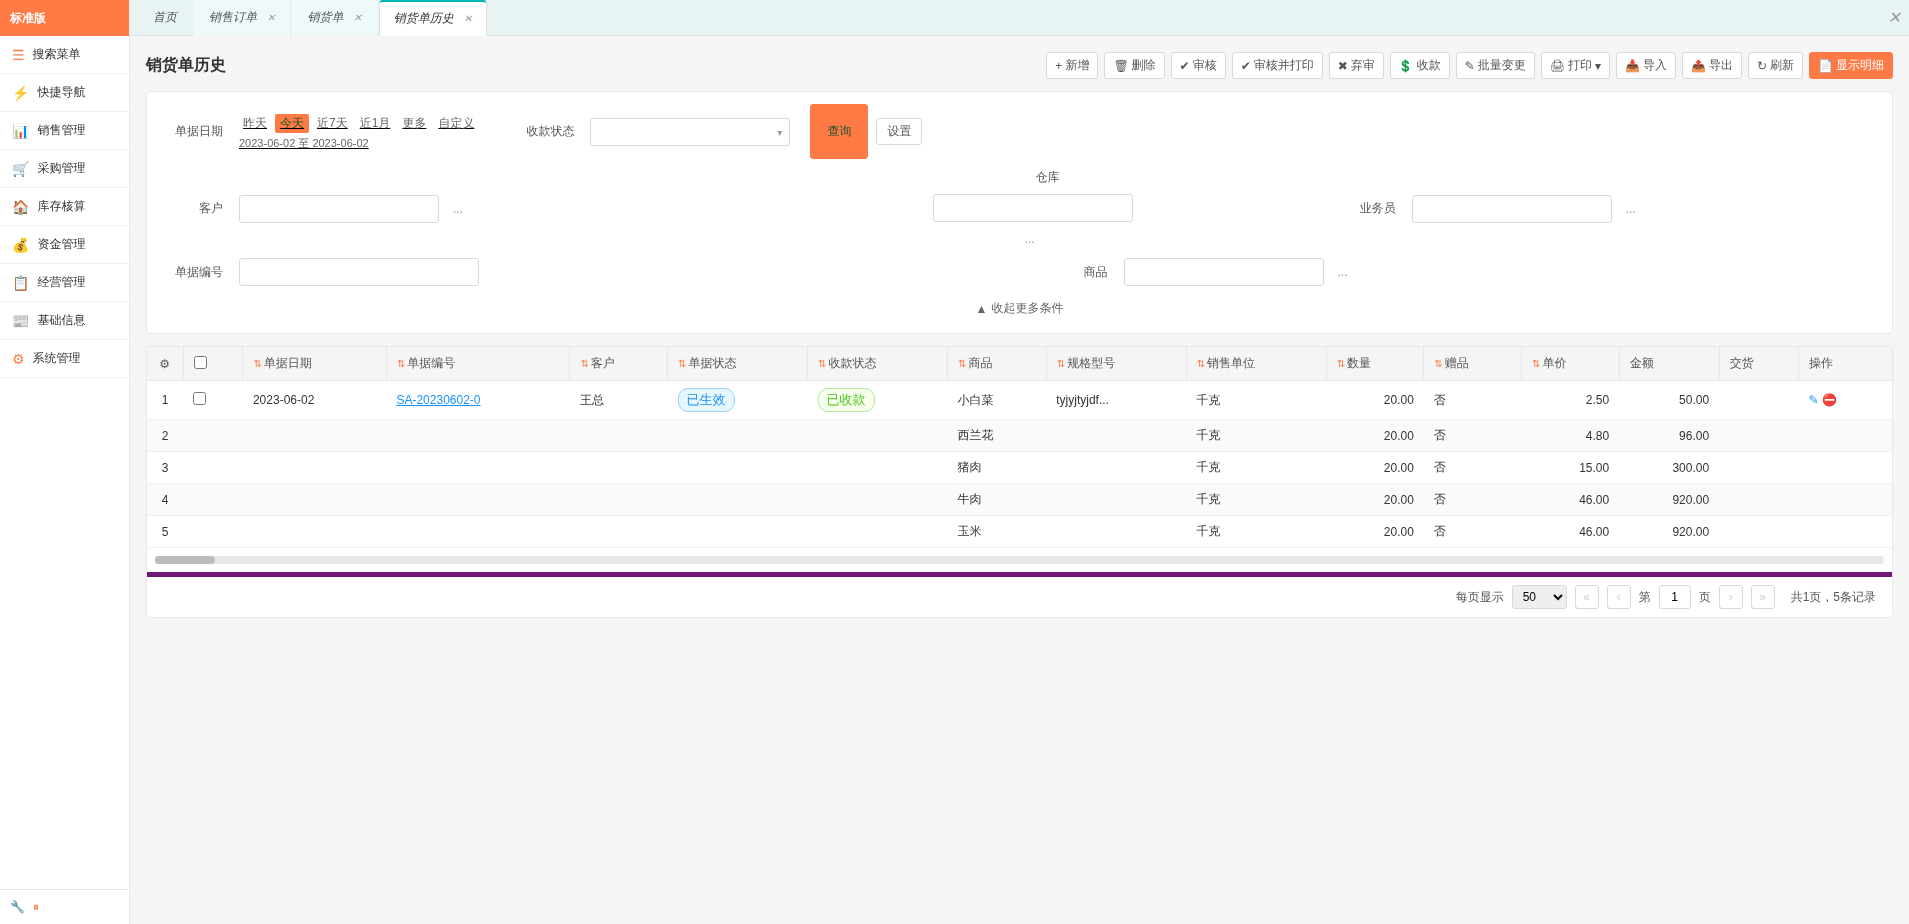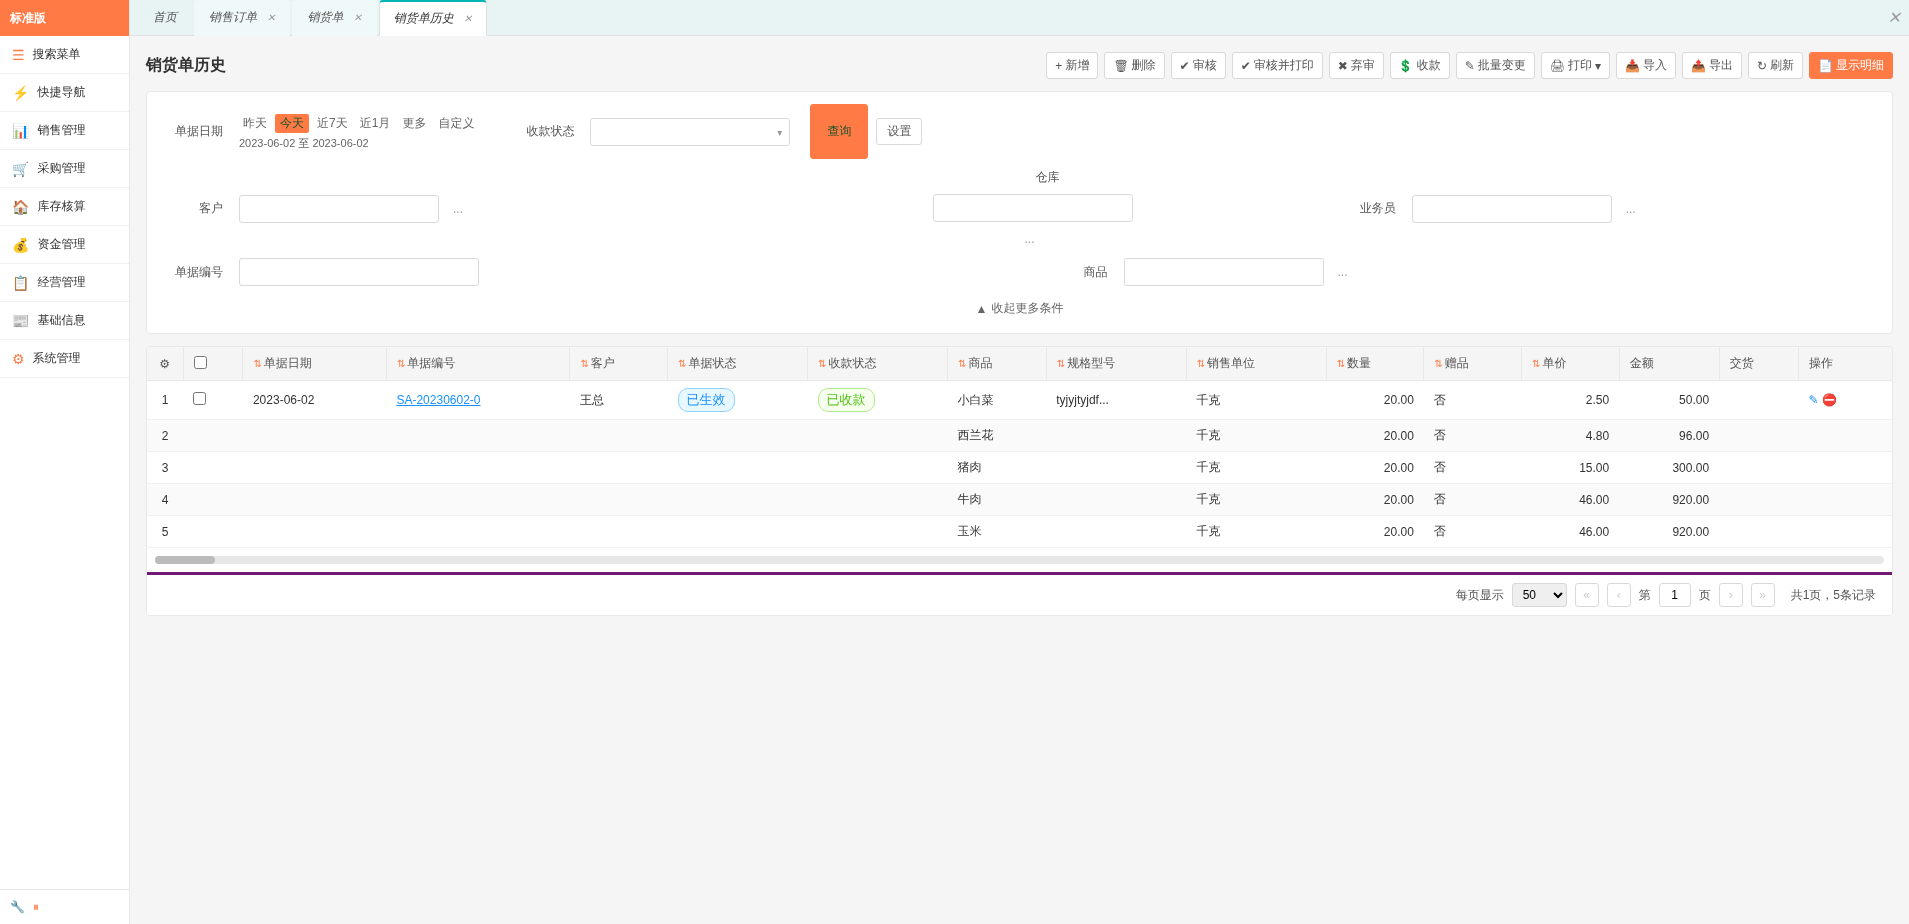--- a/index.html
+++ b/index.html
@@ -291,21 +291,21 @@
     }
 
     
     .pagination {
       display: flex;
       align-items: center;
       justify-content: flex-end;
       padding: 8px 16px;
       gap: 8px;
       background: #fff;
-      border-top: 3px solid #701a75;
+      border-top: 5px solid #701a75;
     }
     .page-size-label { color: #555; }
     .page-size-select {
       border: 1px solid #d9d9d9;
       border-radius: 3px;
       padding: 2px 6px;
       height: 24px;
       cursor: pointer;
     }
     .page-btn {
@@ -359,20 +359,21 @@
       top: 50%;
       transform: translateY(-50%);
       pointer-events: none;
       color: #999;
       font-size: 10px;
     }
 
     .filter-date-group {
       display: flex;
       flex-direction: column;
+      text-decoration: underline;
     }
   </style>
 </head>
 <body>
 
 <div class="sidebar">
   <div class="sidebar-header">
     <span>标准版</span>
   </div>
   <div class="sidebar-item">

